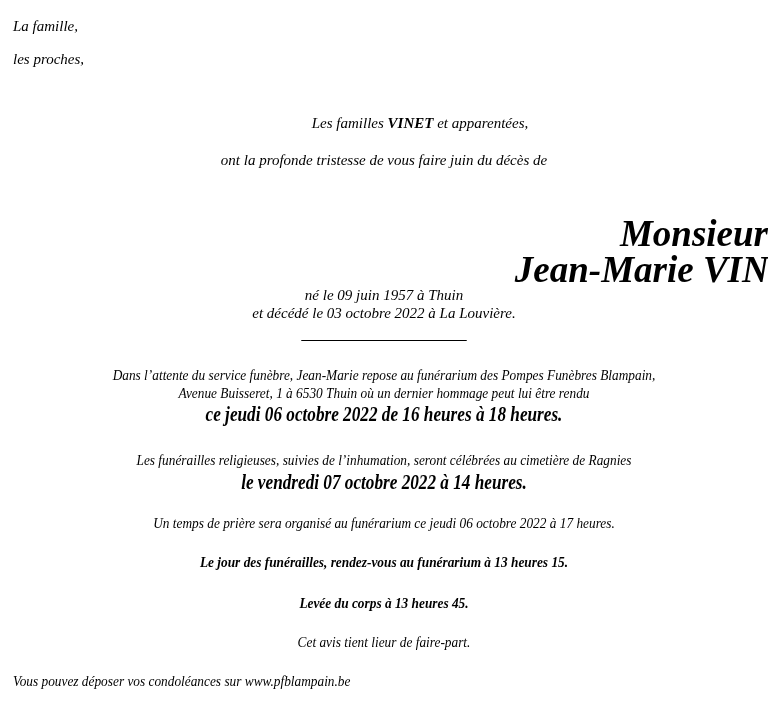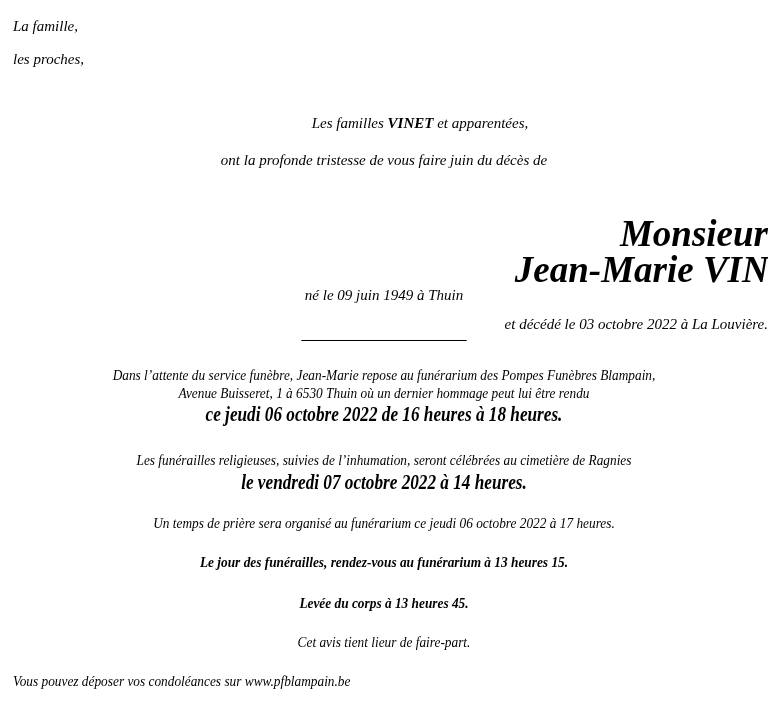--- a/index.html
+++ b/index.html
@@ -26,22 +26,22 @@
   <div class="line left s15" style="top:18px;">La famille,</div>
   <div class="line left s15" style="top:51px;">les proches,</div>
 
   <div class="line center s15" style="top:115px;margin-left:36px;">
     <span>Les familles </span><span class="b">VINET</span><span> et apparentées,</span>
   </div>
   <div class="line center s15" style="top:152px;">ont la profonde tristesse de vous faire juin du décès de</div>
 
   <div class="line center big" style="top:212px;">Monsieur</div>
   <div class="line center big" style="top:248px;padding-left:48px;">Jean-Marie VINET</div>
-  <div class="line center s15" style="top:287px;">né le 09 juin 1949 à Thuin</div>
-  <div class="line center s15" style="top:316px;text-align:right;">et décédé le 03 octobre 2022 à La Louvière.</div>
+  <div class="line center s15" style="top:287px;">né le 09 juin 1957 à Thuin</div>
+  <div class="line center s15" style="top:305px;">et décédé le 03 octobre 2022 à La Louvière.</div>
   <div class="line center s15" style="top:326px;text-decoration:underline;">______________________</div>
 
   <div class="line center s16 narrow" style="top:366px;">Dans l’attente du service funèbre, Jean-Marie repose au funérarium des Pompes Funèbres Blampain,</div>
   <div class="line center s16 narrow" style="top:384px;">Avenue Buisseret, 1 à 6530 Thuin où un dernier hommage peut lui être rendu</div>
   <div class="line center med narrow" style="top:403px;">ce jeudi 06 octobre 2022 de 16 heures à 18 heures.</div>
 
   <div class="line center s16 narrow" style="top:451px;">Les funérailles religieuses, suivies de l’inhumation, seront célébrées au cimetière de Ragnies</div>
   <div class="line center med narrow" style="top:471px;">le vendredi 07 octobre 2022 à 14 heures.</div>
 
   <div class="line center s16 narrow" style="top:514px;">Un temps de prière sera organisé au funérarium ce jeudi 06 octobre 2022 à 17 heures.</div>

